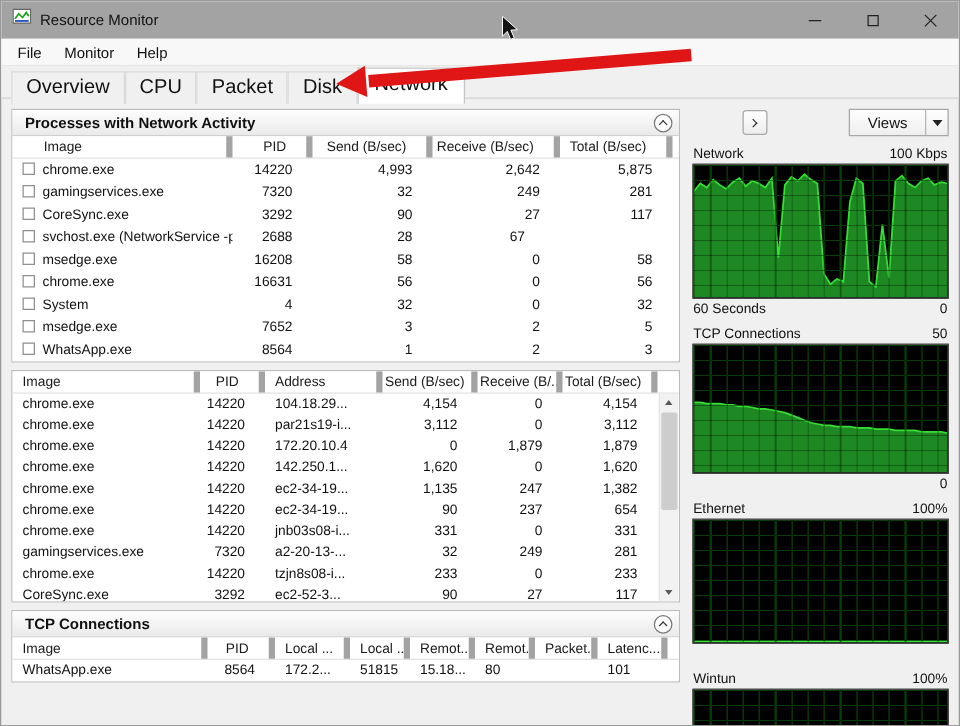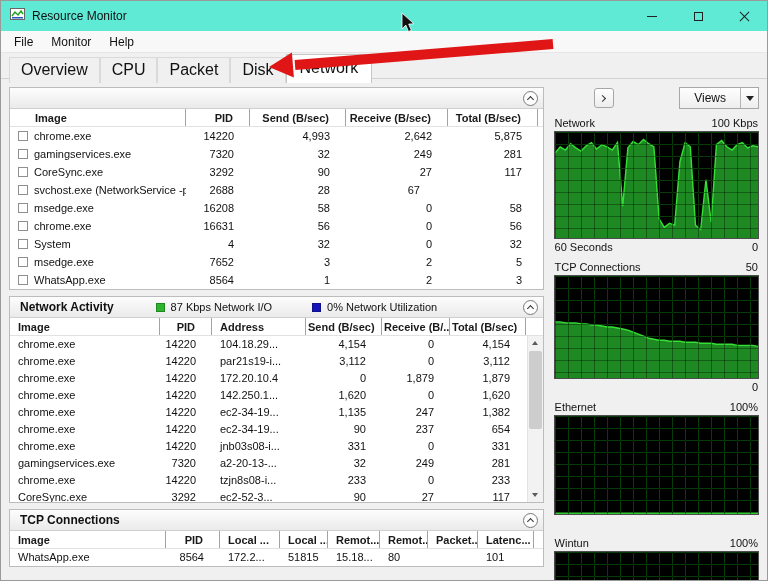--- a/index.html
+++ b/index.html
@@ -3,21 +3,21 @@
 <meta charset="utf-8">
 <style>
   * { margin:0; padding:0; box-sizing:border-box; }
   html,body { background:#cfcfcf; }
   body { font-family:"Liberation Sans", sans-serif; }
   .window{
     position:relative; width:768px; height:581px; overflow:hidden;
     background:#f0f0f0; border:1px solid #999; color:#111;
   }
   
-  .titlebar{ height:30px; background:#5eead4; display:flex; justify-content:space-between; align-items:center; }
+  .titlebar{ height:30px; background:#a3a3a3; display:flex; justify-content:space-between; align-items:center; }
   .title-left{ display:flex; align-items:center; gap:7px; padding-left:9px; }
   .title-text{ font-size:12px; }
   .win-controls{ display:flex; height:30px; }
   .wbtn{ width:46px; height:30px; display:flex; align-items:center; justify-content:center; cursor:default; }
   .glyph-min{ width:10px; height:1px; background:#222; display:block; }
   .glyph-max{ width:9px; height:9px; border:1px solid #222; display:block; }
   .glyph-close{ position:relative; width:11px; height:11px; display:block; }
   .glyph-close::before,.glyph-close::after{ content:""; position:absolute; left:-1px; top:5px; width:13px; height:1px; background:#222; }
   .glyph-close::before{ transform:rotate(45deg); } .glyph-close::after{ transform:rotate(-45deg); }
   
@@ -39,21 +39,21 @@
   .chev-right{ width:5px; height:5px; border-top:1px solid #333; border-right:1px solid #333; transform:rotate(45deg); margin-right:2px; }
   .legend{ display:flex; align-items:center; gap:6px; margin-left:42px; font-size:11px; font-weight:normal; }
   .legend .sw{ width:9px; height:9px; display:inline-block; border:1px solid rgba(0,0,0,.25); }
   .legend .lg2{ margin-left:34px; }
   
   .tbl{ font-size:11px; background:#fff; }
   .trow{ display:flex; height:17px; line-height:17px; white-space:nowrap; }
   .t-proc .trow{ height:18px; line-height:18px; }
   .trow.thead{ height:18px; line-height:18px; border-bottom:1px solid #e2e2e2; color:#1a1a1a; }
   .tcell{ overflow:hidden; padding-left:8px; }
-  .thead .tcell{ border-right:1px solid #a3a3a3;font-weight:bold; }
+  .thead .tcell{ border-right:5px solid #a3a3a3; }
   .num{ text-align:right; padding-right:16px; padding-left:2px; }
   .cb{ display:inline-block; width:10px; height:10px; border:1px solid #8f8f8f; background:#fff; margin:0 6px -1px 0; }
   .t-proc .thead .c0{ padding-left:25px; }
   .t-proc .c0{width:176px}.t-proc .c1{width:64px}.t-proc .c2{width:96px}.t-proc .c3{width:102px}.t-proc .c4{width:90px}
   .t-net  .c0{width:150px}.t-net .c1{width:52px}.t-net .c2{width:94px}.t-net .c3{width:76px}.t-net .c4{width:68px}.t-net .c5{width:76px}
   .t-tcp  .c0{width:156px}.t-tcp .c1{width:54px}.t-tcp .c2{width:60px}.t-tcp .c3{width:48px}.t-tcp .c4{width:52px}.t-tcp .c5{width:48px}.t-tcp .c6{width:50px}.t-tcp .c7{width:56px}
   .tbl-wrap{ position:relative; height:184px; overflow:hidden; }
   
   .vscroll{ position:absolute; top:18px; right:0; bottom:0; width:16px; background:#f2f2f2; border-left:1px solid #e3e3e3; }
   .sbtn{ height:14px; display:flex; align-items:center; justify-content:center; }
@@ -120,20 +120,21 @@
 
   <div class="tabbar">
     <span class="tab">Overview</span><span class="tab">CPU</span><span class="tab">Packet</span><span class="tab">Disk</span><span class="tab active">Network</span>
   </div>
 
   <div class="content">
     <div class="left">
 
       <section class="panel">
         <div class="panel-header">
+          <span class="panel-title">Processes with Network Activity</span>
           <span class="collapse-circle">
               <span class="chev-up"></span>
             </span>
         </div>
         <div class="tbl t-proc">
             <div class="trow thead">
               <div class="tcell c0">Image</div>
               <div class="tcell c1 num">PID</div>
               <div class="tcell c2 num">Send (B/sec)</div>
               <div class="tcell c3 num">Receive (B/sec)</div>
@@ -198,32 +199,20 @@
               <div class="tcell c0"><span class="cb"></span>WhatsApp.exe</div>
               <div class="tcell c1 num">8564</div>
               <div class="tcell c2 num">1</div>
               <div class="tcell c3 num">2</div>
               <div class="tcell c4 num">3</div>
             </div>
           </div>
       </section>
 
       <section class="panel">
-        <div class="panel-header">
-          <span class="panel-title">Network Activity</span>
-          <span class="legend">
-            <span class="sw" style="background-color: rgb(45, 181, 45);"></span>
-            <span>87 Kbps Network I/O</span>
-            <span class="sw lg2" style="background-color: rgb(20, 20, 184);"></span>
-            <span>0% Network Utilization</span>
-          </span>
-          <span class="collapse-circle">
-              <span class="chev-up"></span>
-            </span>
-        </div>
         <div class="tbl-wrap">
           <div class="tbl t-net">
               <div class="trow thead">
                 <div class="tcell c0">Image</div>
                 <div class="tcell c1 num">PID</div>
                 <div class="tcell c2">Address</div>
                 <div class="tcell c3 num">Send (B/sec)</div>
                 <div class="tcell c4 num">Receive (B/...</div>
                 <div class="tcell c5 num">Total (B/sec)</div>
               </div>

